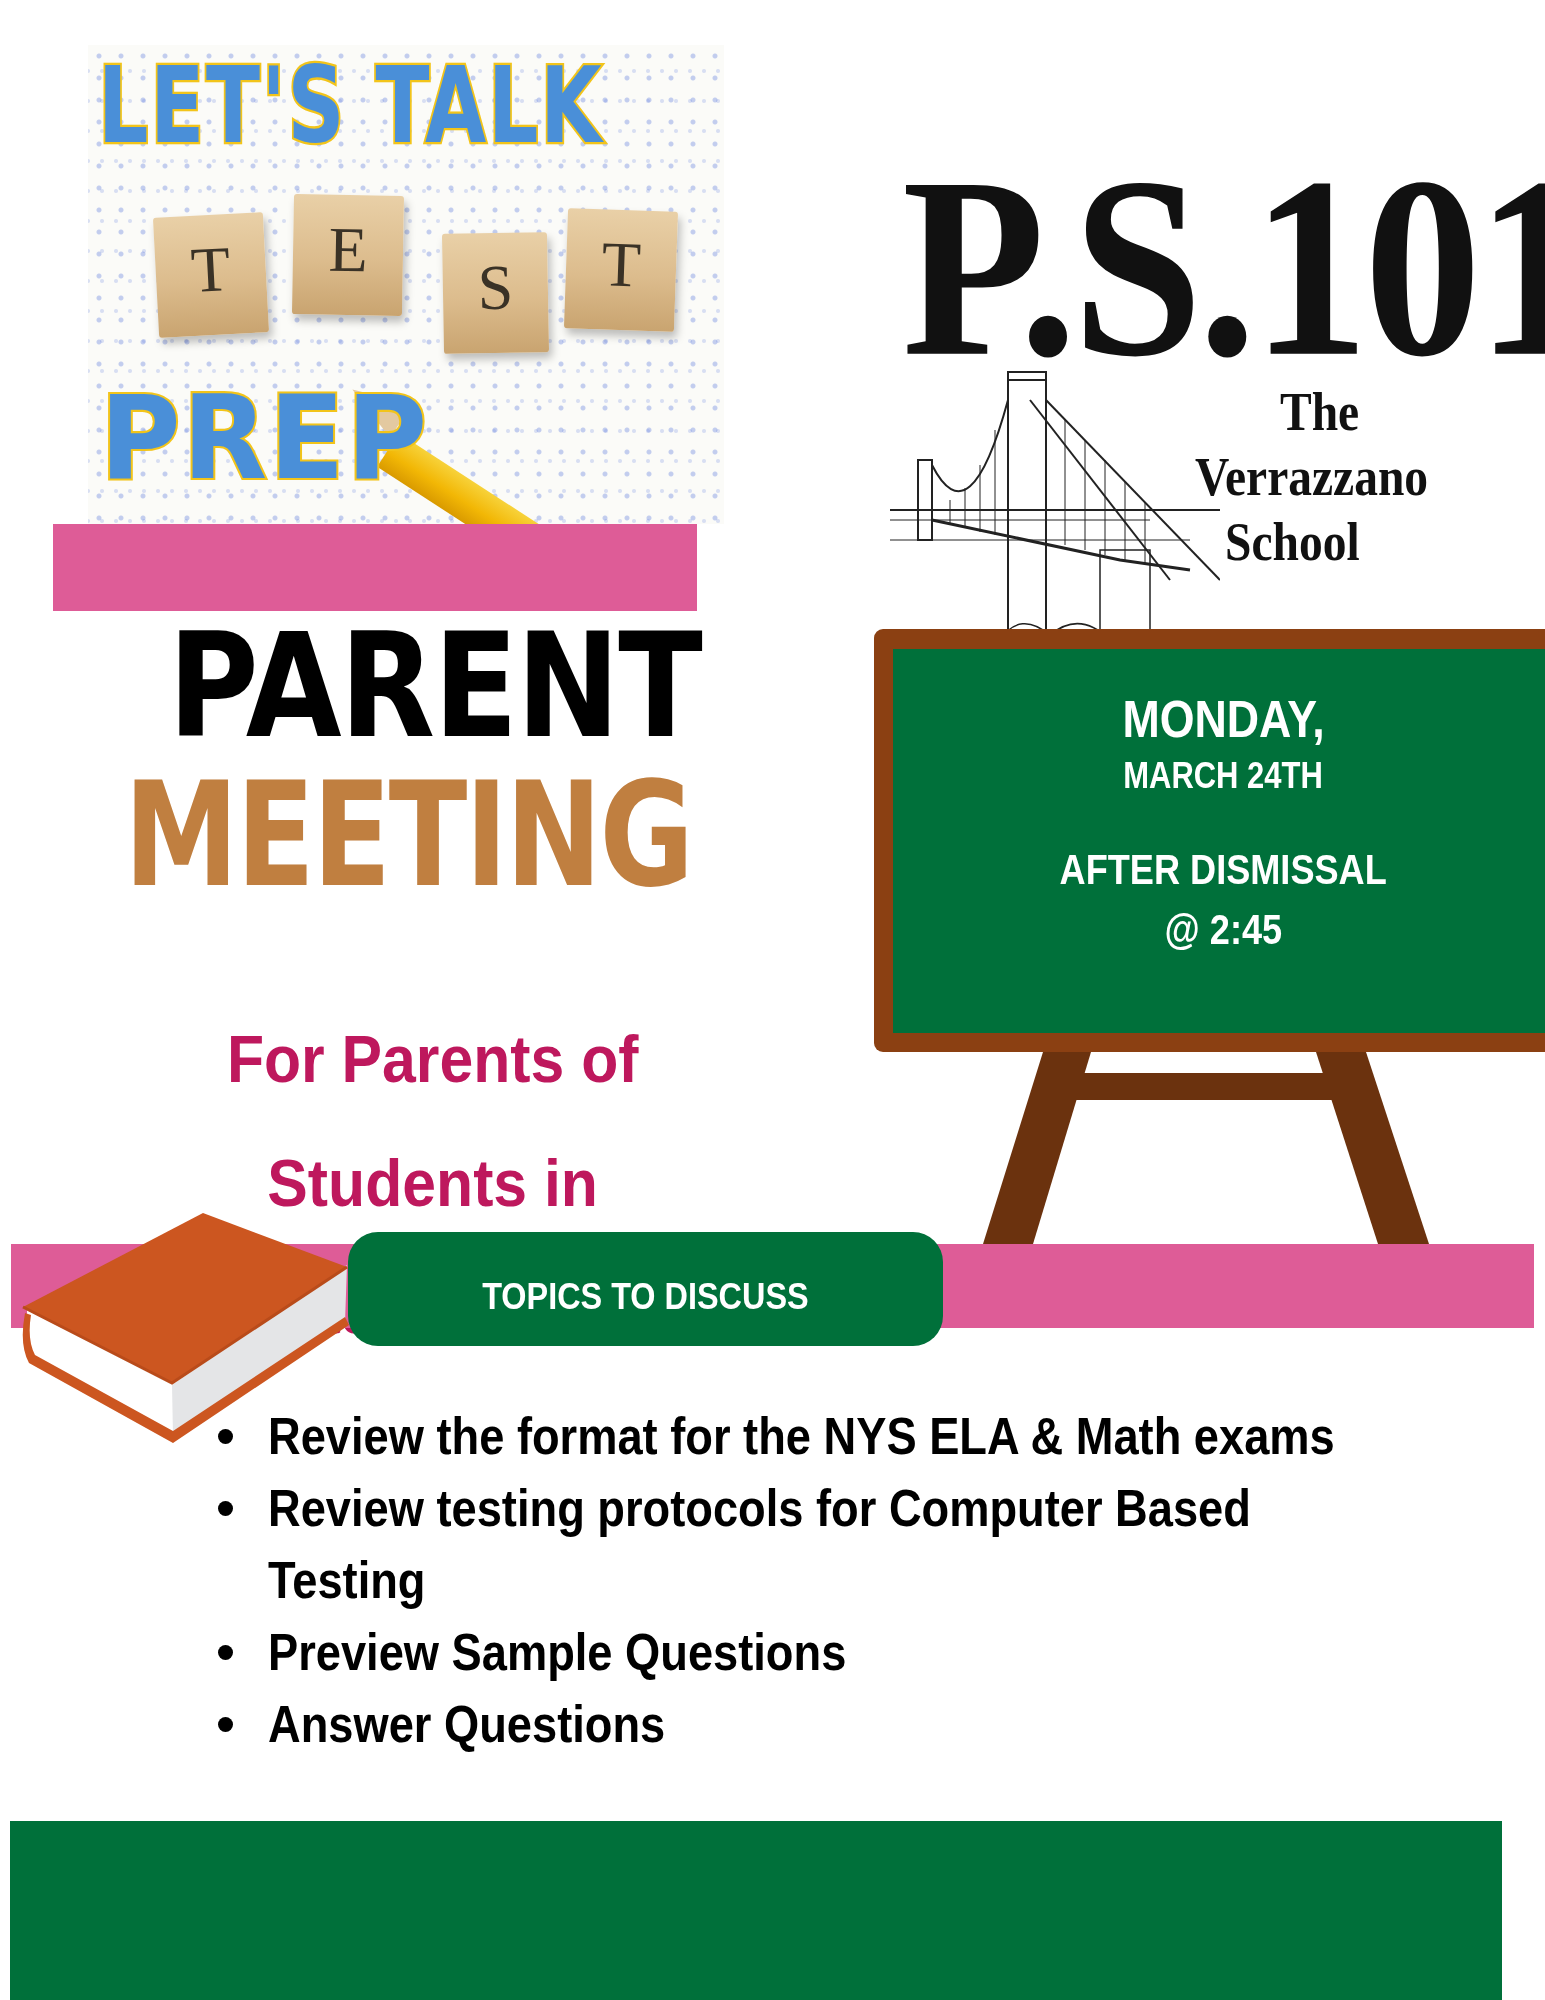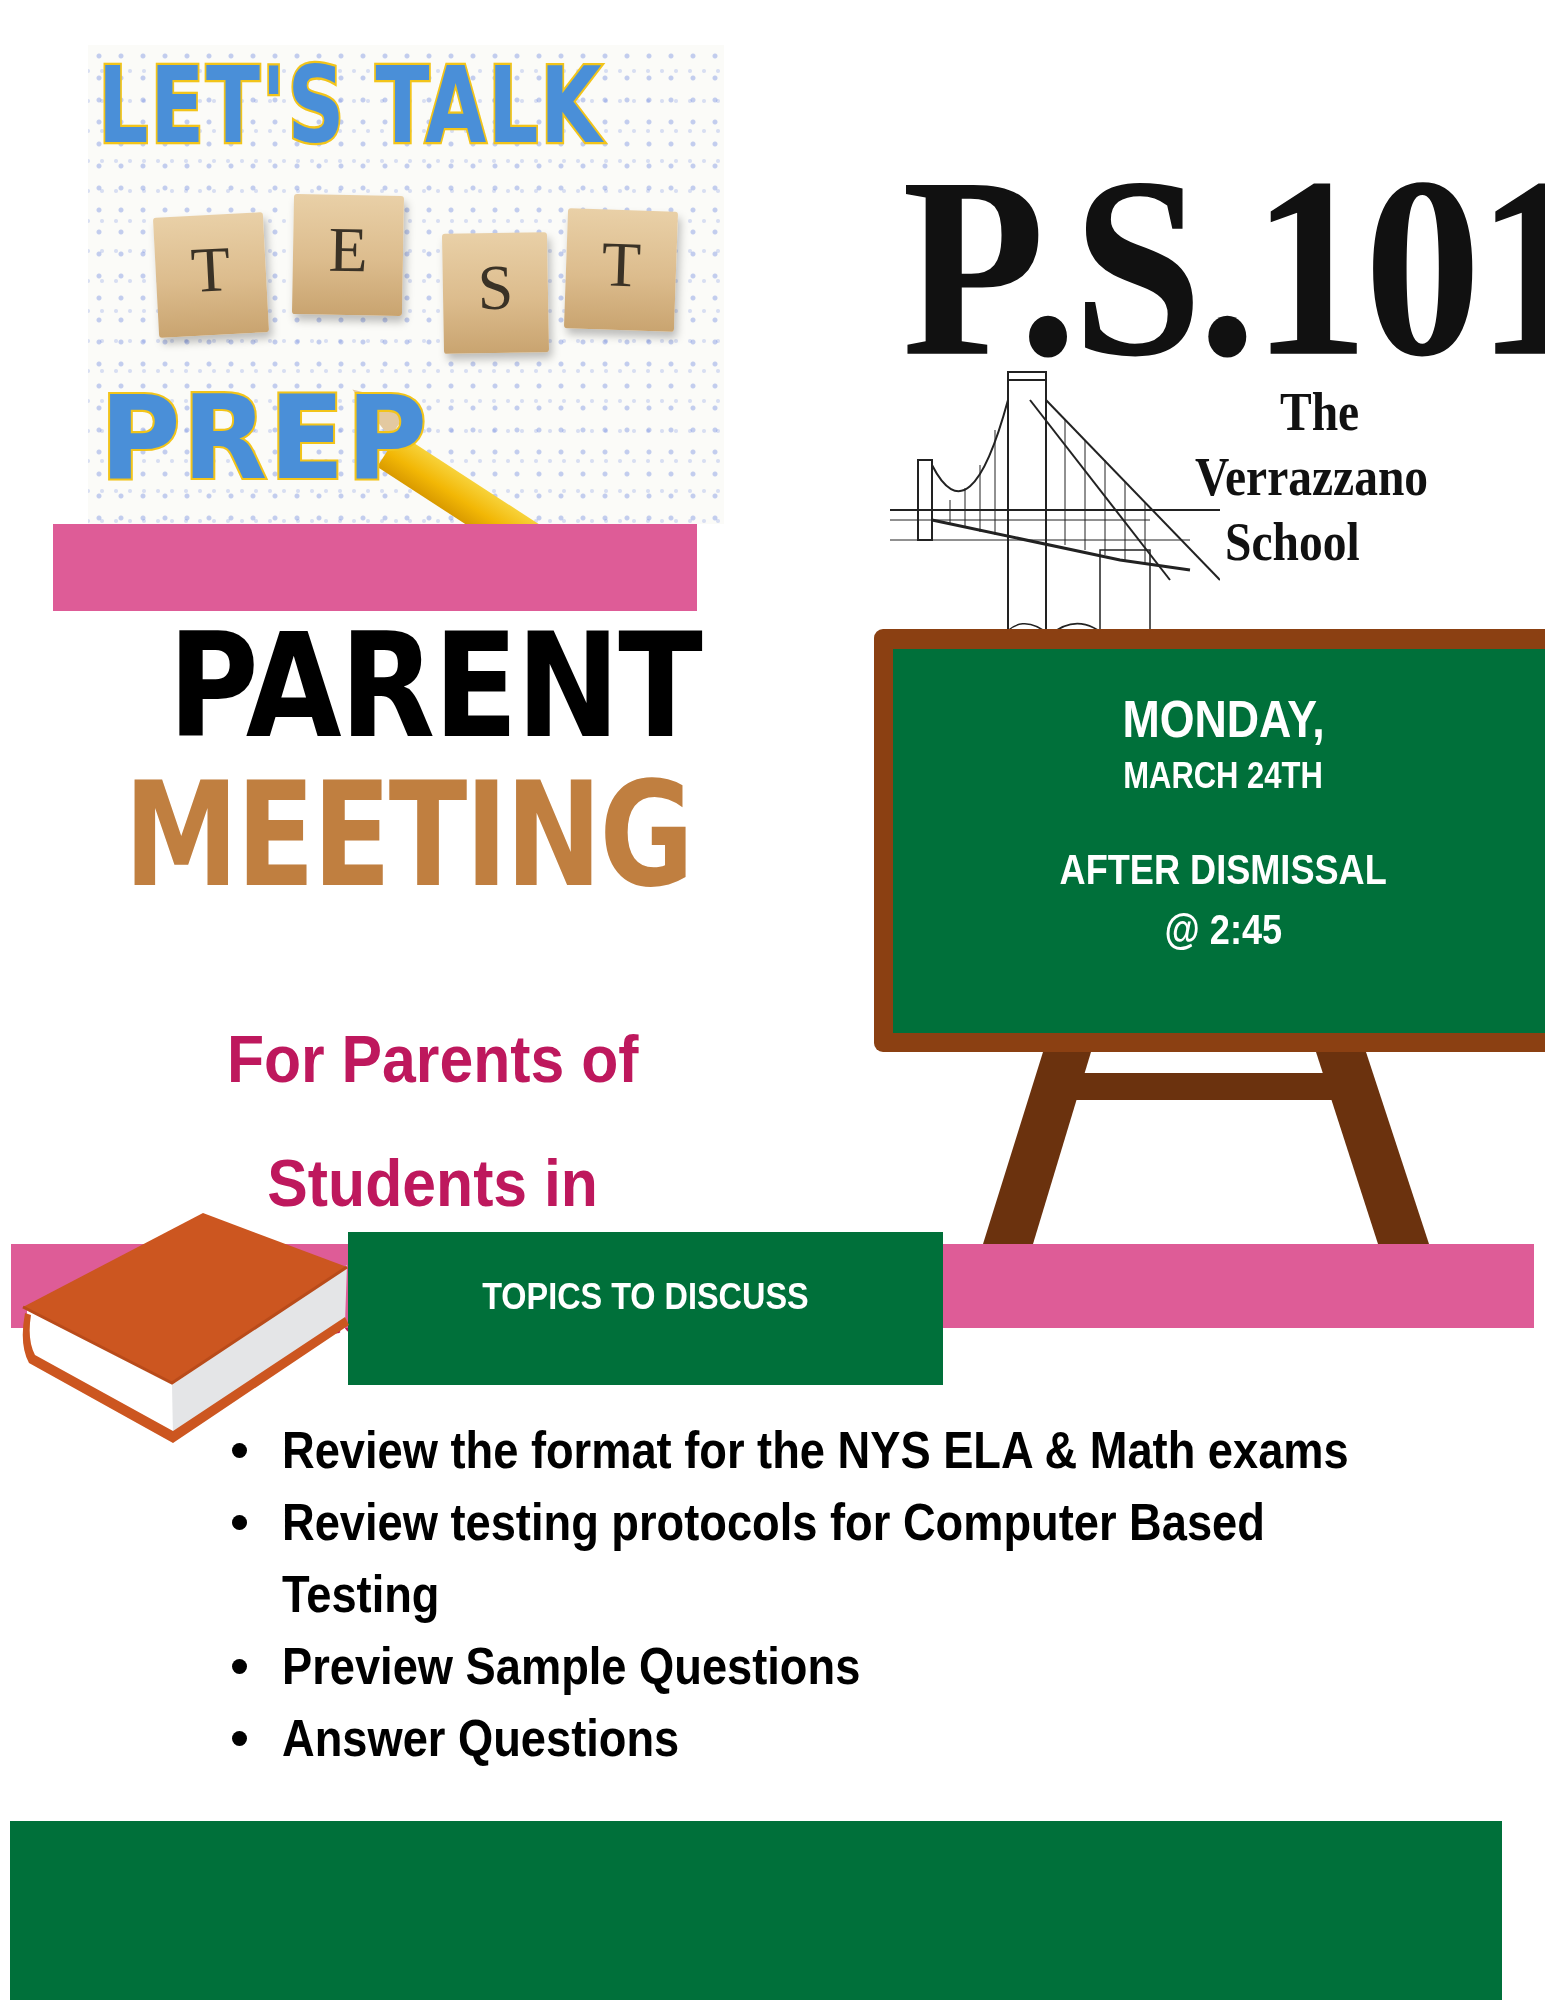--- a/index.html
+++ b/index.html
@@ -69,27 +69,27 @@
     font-weight: bold; line-height: 1; white-space: nowrap; }
   .chalk span { display: inline-block; transform: scaleX(0.86); }
   #ch-1 { top: 44px; font-size: 52px; }
   #ch-2 { top: 109px; font-size: 36px; }
   #ch-3 { top: 200px; font-size: 42px; }
   #ch-4 { top: 260px; font-size: 42px; }
   #ch-5 { top: 316px; font-size: 42px; }
   #easel { left: 960px; top: 1050px; }
 
   
-  #topics-box { left: 348px; top: 1232px; width: 595px; height: 153px; background: #00703a; }
+  #topics-box { left: 348px; top: 1232px; width: 595px; height: 114px; background: #00703a; border-radius: 30px; }
   #topics-label { position: absolute; left: 0; right: 0; top: 47px; text-align: center; color: #ffffff;
     font-family: "Liberation Sans", sans-serif; font-weight: bold; font-size: 36px; line-height: 1; white-space: nowrap; }
   #topics-label span { display: inline-block; transform: scaleX(0.9); }
   #book { left: 15px; top: 1205px; }
 
-  #topic-list { left: 218px; top: 1400px; margin: 14px; padding: 0; list-style: none; width: 1300px; }
+  #topic-list { left: 218px; top: 1400px; margin: 0; padding: 0; list-style: none; width: 1300px; }
   #topic-list li { position: relative; padding-left: 50px; font-family: "Liberation Sans", sans-serif; font-weight: bold;
     font-size: 52px; line-height: 72px; color: #000; white-space: nowrap; }
   #topic-list li .txt { display: inline-block; transform: scaleX(0.87); transform-origin: left center; }
   #topic-list li .bul { position: absolute; left: 0; top: 29px; width: 15px; height: 15px; border-radius: 50%; background: #000; }
   #topic-list li .cont { display: block; }
 
   
   #footer-bar { left: 10px; top: 1821px; width: 1492px; height: 179px; background: #00703a; }
 </style>
 </head>

